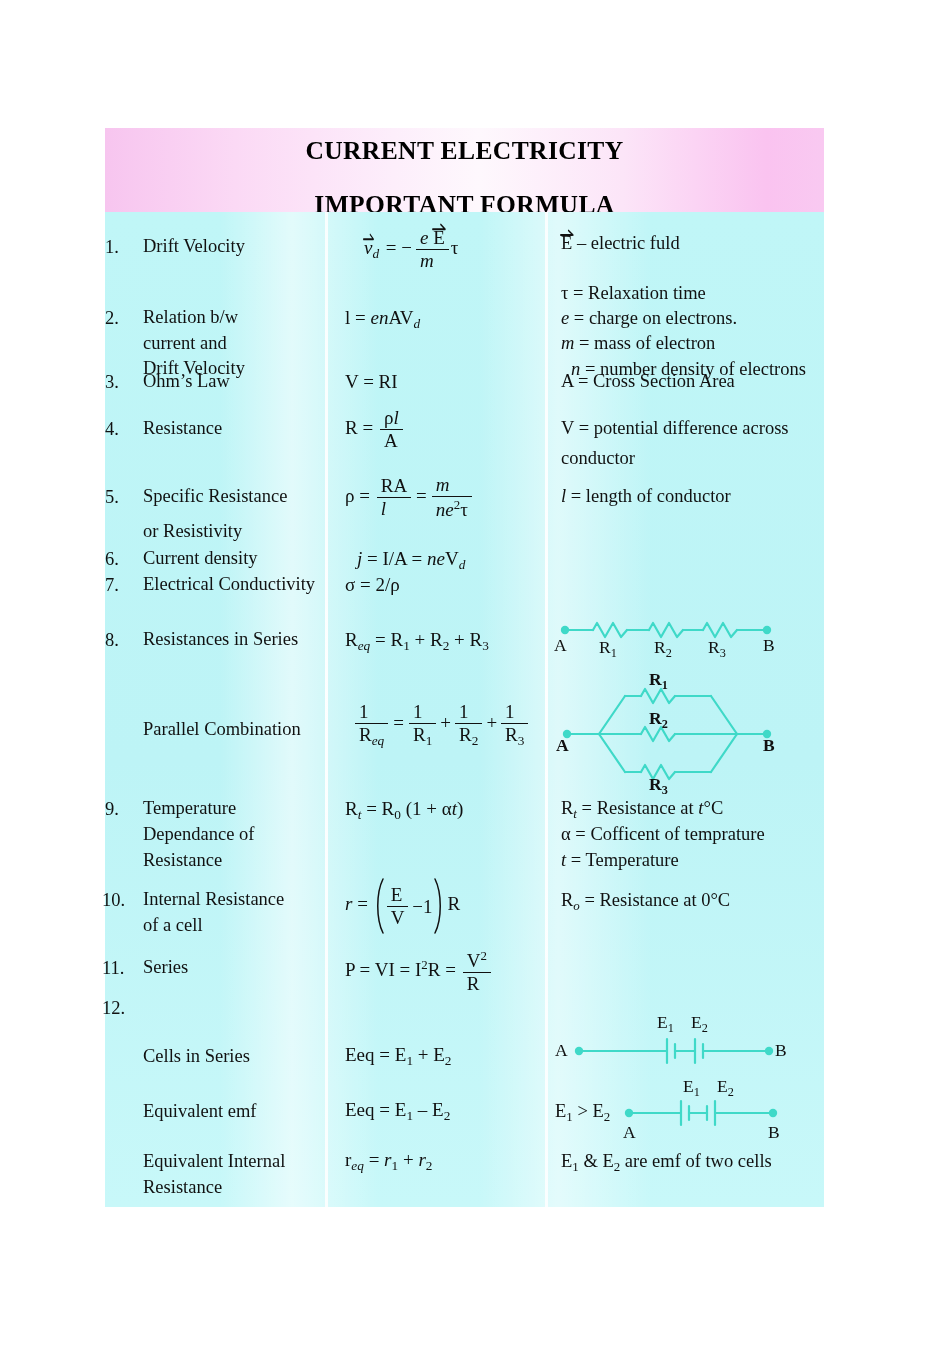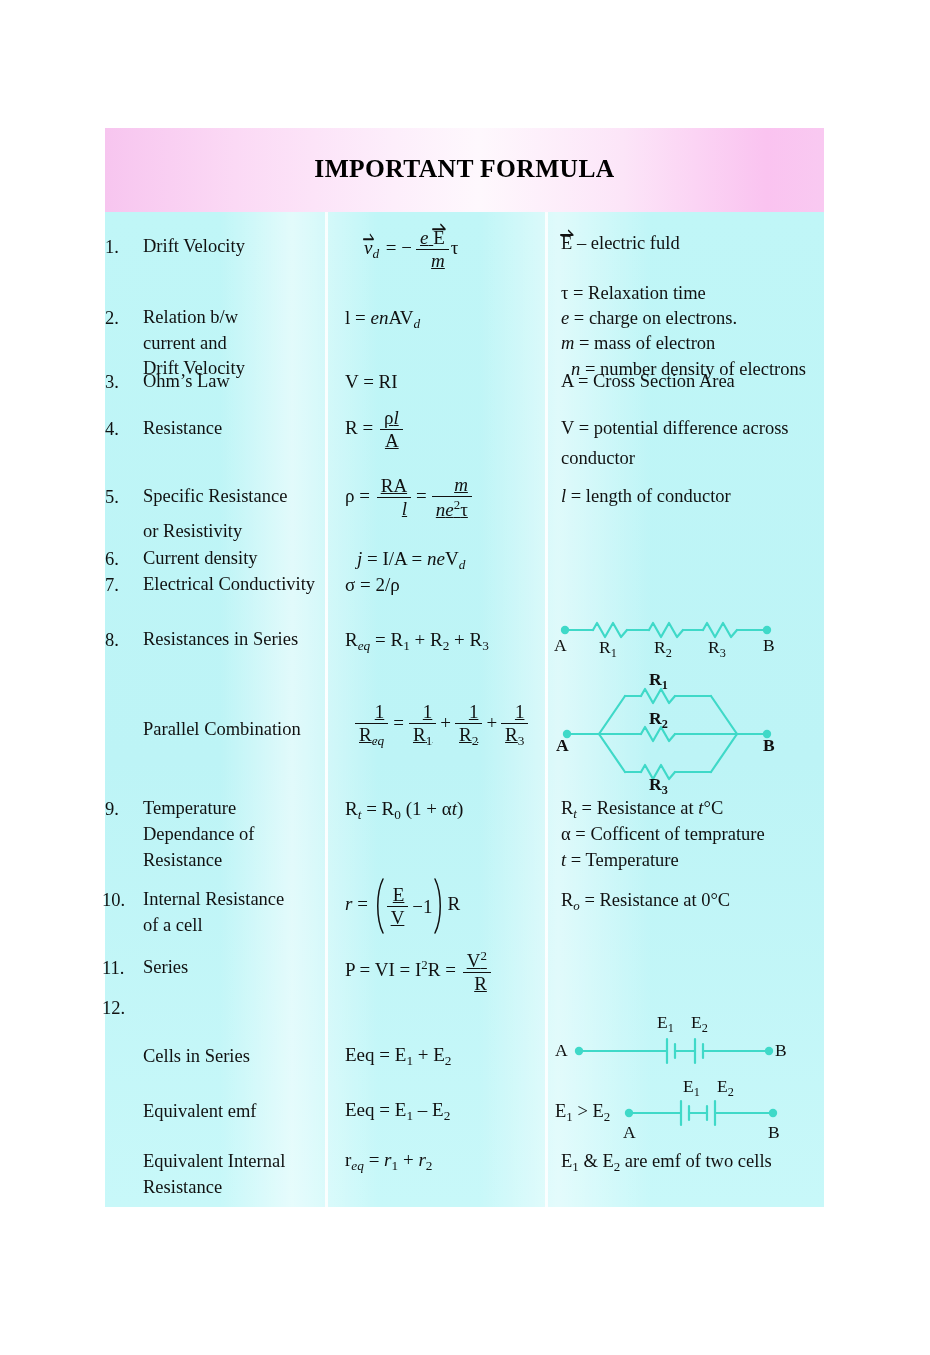--- a/index.html
+++ b/index.html
@@ -136,24 +136,23 @@
     top: -0.36em;
     height: 0.62em;
     pointer-events: none;
   }
   .vec > .arw svg { width: 100%; height: 100%; display: block; }
 
   
   .frac {
     display: inline-block;
     vertical-align: middle;
-    text-align: right;
+    text-align: left;
     line-height: 1.05;
     margin: 0 2px;
-    text-decoration: underline;
   }
   .frac > .nu { display: block; padding: 0 4px; }
   .frac > .bar {
     display: block;
     border-bottom: 1.4px solid #111;
     margin: 1px 0;
   }
   .frac > .dn { display: block; padding: 0 4px; }
 
   
@@ -179,20 +178,21 @@
 
   
   #footer { position: absolute; left: 0; top: 1207px; width: 930px; height: 110px; }
 </style>
 </head>
 <body>
 
 <div id="page">
 
   <div id="title-banner">
+    <div class="t-line" id="title-line-1">CURRENT ELECTRICITY</div>
     <div class="t-line" id="title-line-2">IMPORTANT FORMULA</div>
   </div>
 
   <div id="table-body">
 
     <div class="col-div" id="div-1"></div>
     <div class="col-div" id="div-2"></div>
 
     <div class="col" id="col-num">
       <span class="idx" style="left:0px;  top:25px;">1.</span>

